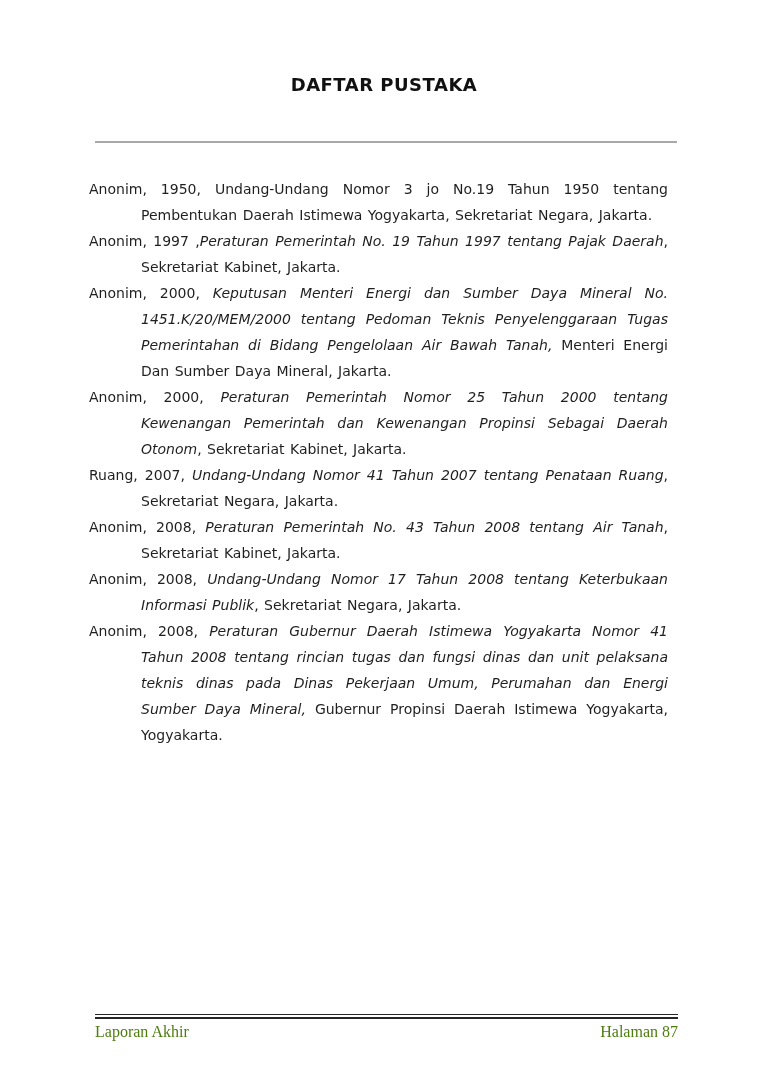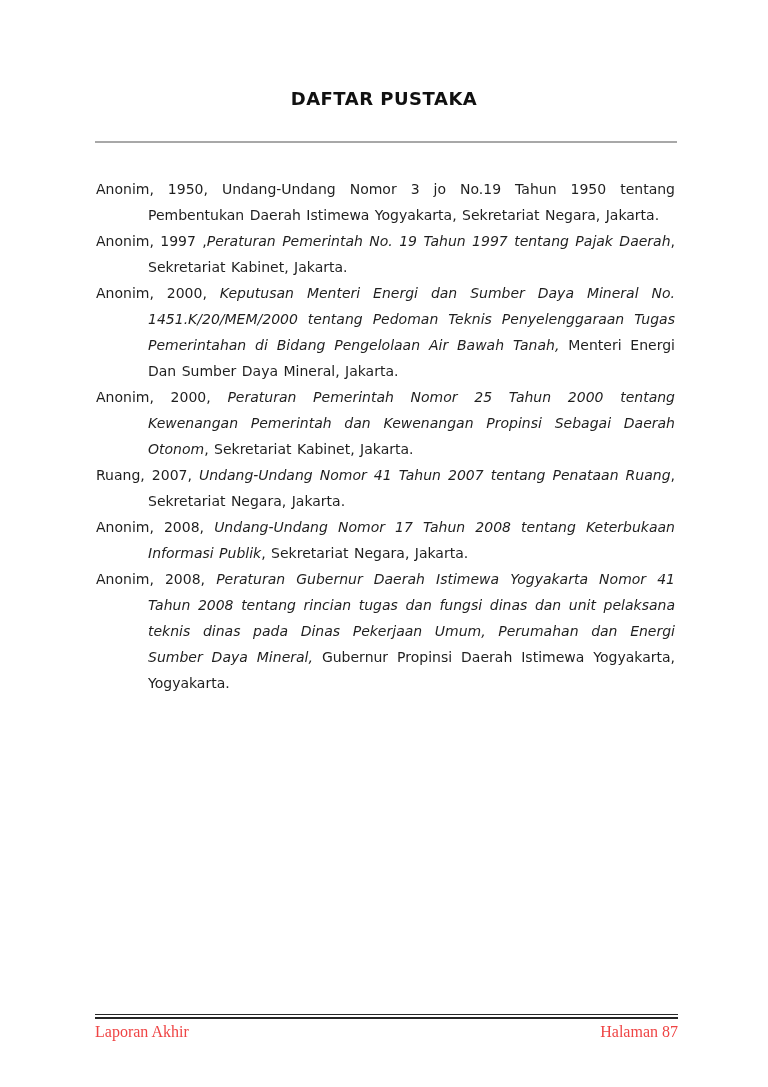--- a/index.html
+++ b/index.html
@@ -10,21 +10,21 @@
   .page {
     position: relative;
     width: 768px;
     height: 1087px;
     background: #ffffff;
     overflow: hidden;
     font-family: "DejaVu Sans", sans-serif;
   }
   .doc-title {
     position: absolute;
-    top: 88px;
+    top: 74px;
     left: 0;
     width: 100%;
     margin: 0;
     text-align: center;
     font-size: 18px;
     font-weight: bold;
     letter-spacing: 0.5px;
     color: #111111;
     font-family: "DejaVu Sans", sans-serif;
   }
@@ -32,21 +32,21 @@
     position: absolute;
     top: 141px;
     left: 95px;
     width: 582px;
     height: 2px;
     background: #a8a8a8;
   }
   .refs {
     position: absolute;
     top: 176px;
-    left: 96px;
+    left: 89px;
     width: 579px;
     color: #1f1f1f;
     font-size: 14px;
     line-height: 26px;
     text-align: justify;
     word-spacing: 1px;
   }
   .refs p {
     margin: 0;
     padding-left: 52px;
@@ -66,38 +66,39 @@
   }
   .footer-text {
     position: absolute;
     top: 1023px;
     left: 95px;
     width: 583px;
     display: flex;
     justify-content: space-between;
     font-family: "Liberation Serif", serif;
     font-size: 16px;
-    color: #ef4444;
+    color: #4d7c0f;
   }
 </style>
 </head>
 <body>
 
 <div class="page">
 
   <h1 class="doc-title">DAFTAR PUSTAKA</h1>
 
   <div class="title-rule"></div>
 
   <div class="refs" id="refs">
       <p><span>Anonim, 1950, Undang-Undang Nomor 3 jo No.19 Tahun 1950 tentang Pembentukan Daerah Istimewa Yogyakarta, Sekretariat Negara, Jakarta.</span></p>
       <p><span>Anonim, 1997 ,</span><span class="it">Peraturan Pemerintah No. 19 Tahun 1997 tentang Pajak Daerah</span><span>, Sekretariat Kabinet, Jakarta.</span></p>
       <p><span>Anonim, 2000, </span><span class="it">Keputusan Menteri Energi dan Sumber Daya Mineral No. 1451.K/20/MEM/2000  tentang Pedoman Teknis Penyelenggaraan Tugas Pemerintahan di Bidang Pengelolaan Air Bawah Tanah,</span><span> Menteri Energi Dan Sumber Daya Mineral, Jakarta.</span></p>
       <p><span>Anonim, 2000, </span><span class="it">Peraturan Pemerintah Nomor 25 Tahun 2000 tentang Kewenangan Pemerintah dan Kewenangan Propinsi Sebagai Daerah Otonom</span><span>, Sekretariat Kabinet, Jakarta.</span></p>
       <p><span>Ruang, 2007, </span><span class="it">Undang-Undang Nomor 41 Tahun 2007 tentang Penataan Ruang</span><span>, Sekretariat Negara, Jakarta.</span></p>
+      <p><span>Anonim, 2008, </span><span class="it">Peraturan Pemerintah No. 43 Tahun 2008 tentang Air Tanah</span><span>, Sekretariat Kabinet, Jakarta.</span></p>
       <p><span>Anonim, 2008, </span><span class="it">Undang-Undang Nomor 17 Tahun 2008 tentang Keterbukaan Informasi Publik</span><span>, Sekretariat Negara, Jakarta.</span></p>
       <p><span>Anonim, 2008, </span><span class="it">Peraturan Gubernur Daerah Istimewa Yogyakarta Nomor 41 Tahun 2008 tentang rincian tugas dan fungsi dinas dan unit pelaksana teknis dinas pada Dinas Pekerjaan Umum, Perumahan dan Energi Sumber Daya Mineral,</span><span> Gubernur Propinsi Daerah Istimewa Yogyakarta, Yogyakarta.</span></p>
     </div>
 
   <div class="footer-rule"></div>
 
   <div class="footer-text">
     <span>Laporan Akhir</span>
     <span>Halaman 87</span>
   </div>

